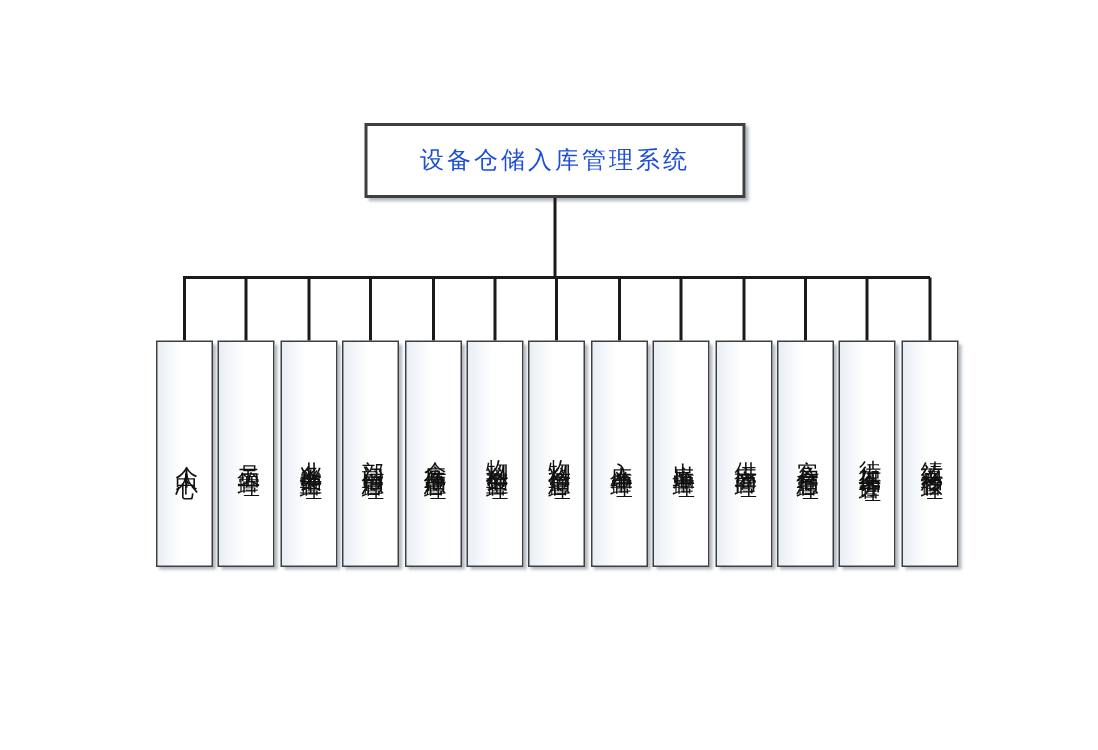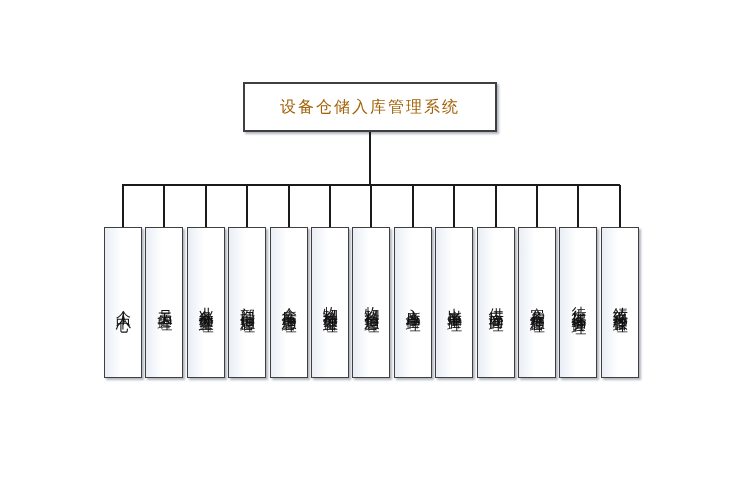--- a/index.html
+++ b/index.html
@@ -24,21 +24,21 @@
     height: 50px;
     box-sizing: border-box;
     border: 2px solid #3f3f3f;
     background: #ffffff;
     box-shadow: 2px 2px 2px rgba(110,120,140,0.55);
     display: flex;
     align-items: center;
     justify-content: center;
     font-size: 16px;
     letter-spacing: 2px;
-    color: #a16207;
+    color: #1d4ed8;
     white-space: nowrap;
   }
   
   .line {
     position: absolute;
     background: #1a1a1a;
   }
   .root-drop {
     left: 369px;
     top: 132px;

